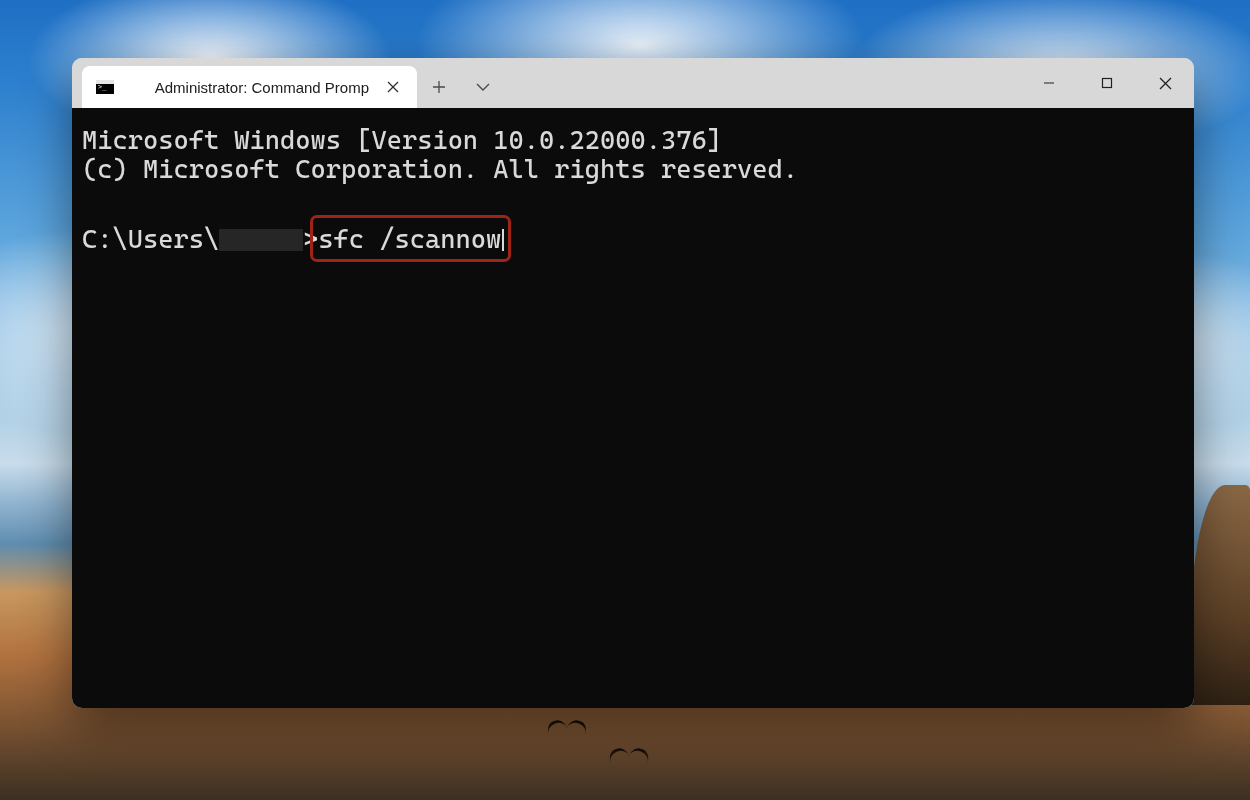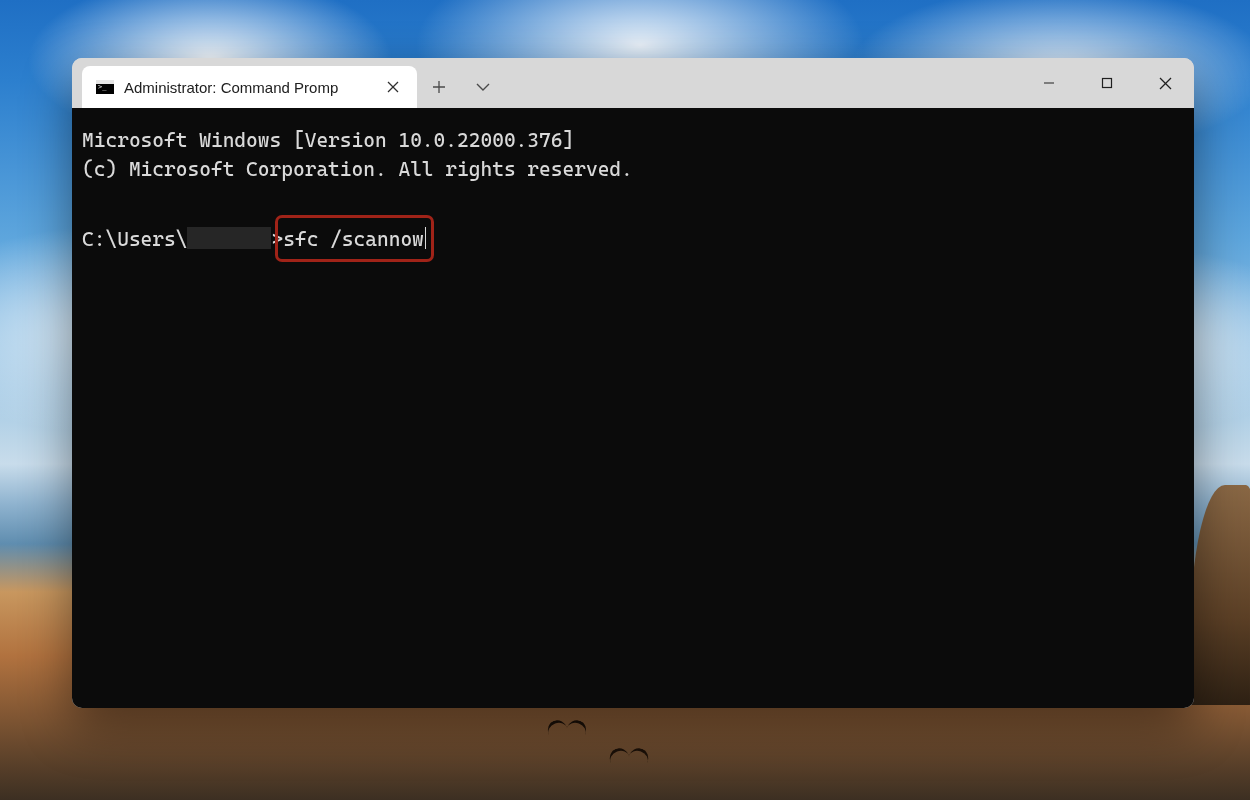--- a/index.html
+++ b/index.html
@@ -93,20 +93,21 @@
     height: 42px;
     width: 335px;
     background: #ffffff;
     border-top-left-radius: 8px;
     border-top-right-radius: 8px;
     display: flex;
     align-items: center;
     padding: 0 10px 0 14px;
     box-sizing: border-box;
     gap: 10px;
+    text-align: right;
   }
   .tab-icon {
     width: 18px;
     height: 14px;
     background: #000;
     position: relative;
     flex-shrink: 0;
   }
   .tab-icon::before {
     content: "";
@@ -169,21 +170,21 @@
     justify-content: center;
     color: #202020;
   }
 
   
   .terminal {
     flex: 1;
     background: #0b0b0b;
     color: #d9d9d9;
     font-family: Consolas, "Cascadia Mono", monospace;
-    font-size: 20px;
+    font-size: 26px;
     line-height: 29px;
     padding: 18px 10px 10px 10px;
     white-space: pre;
     position: relative;
   }
   .term-line { display: block; }
 
   .redacted {
     display: inline-block;
     width: 84px;

